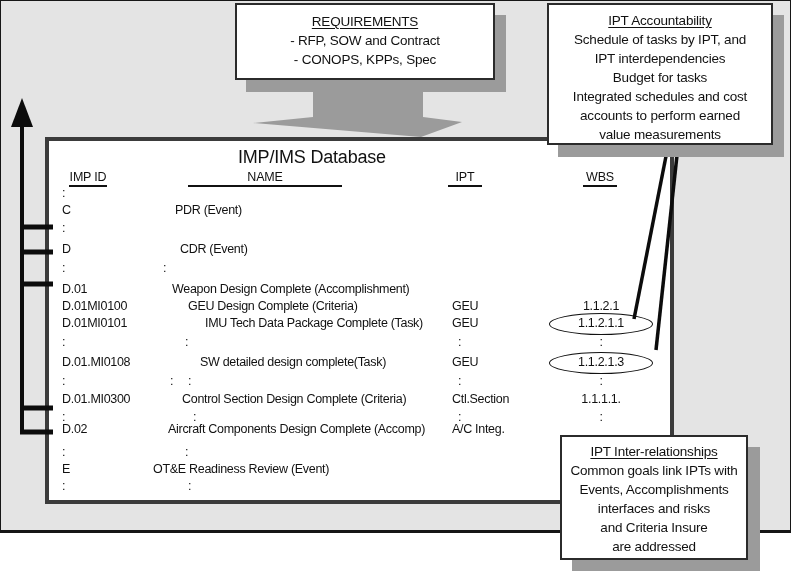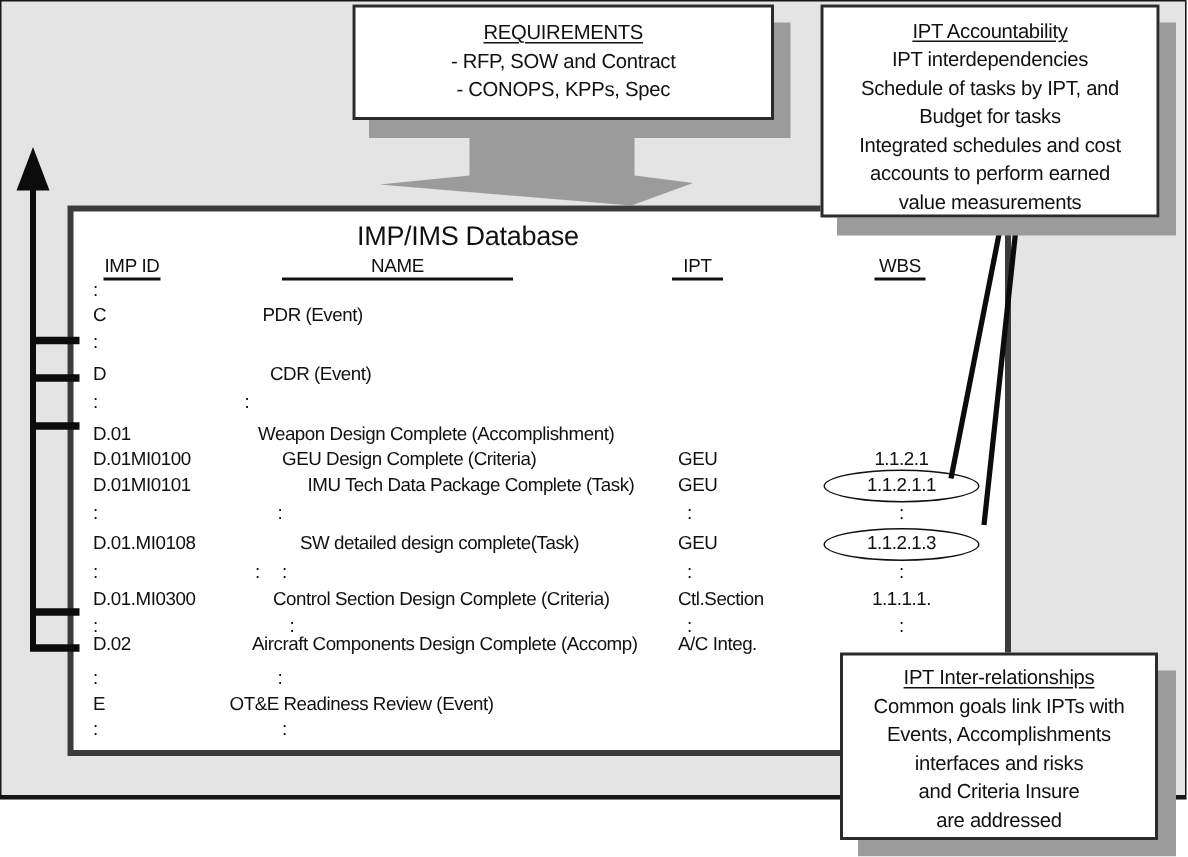--- a/index.html
+++ b/index.html
@@ -50,23 +50,23 @@
   }
 
   
   .callout{
     position:absolute;background:#ffffff;border:2px solid #2b2b2b;
     box-shadow:11px 12px 0 #9b9b9b;text-align:center;z-index:5;
     font-size:13.5px;line-height:19px;letter-spacing:-0.2px;box-sizing:border-box;
   }
   .co-title{text-decoration:underline;text-underline-offset:2px;}
   .co-schedule{left:10px;top:8px;width:179px;height:81px;padding-top:5px;}
-  .co-requirements{left:235px;top:3px;width:281px;height:77px;padding-top:7px;}
+  .co-requirements{left:235px;top:3px;width:260px;height:77px;padding-top:7px;}
   .co-accountability{left:547px;top:3px;width:226px;height:142px;padding-top:6px;}
-  .co-inter{left:560px;top:435px;width:212px;height:125px;padding-top:5px;box-shadow:12px 12px 0 #9b9b9b;}
+  .co-inter{left:560px;top:435px;width:188px;height:125px;padding-top:5px;box-shadow:12px 12px 0 #9b9b9b;}
 </style>
 </head>
 <body>
 
 <div class="page">
 
   <div class="panel"></div>
 
   <svg class="under-layer" width="792" height="571" viewBox="0 0 792 571">
     <polygon points="313,88 423,88 423,117 462,122 421,137 253,123 313,117" fill="#9b9b9b"></polygon>
@@ -186,22 +186,22 @@
     <div class="co-title">REQUIREMENTS</div>
     <div class="co-lines">
         <div class="co-line">- RFP, SOW and Contract</div>
         <div class="co-line">- CONOPS, KPPs, Spec</div>
       </div>
   </div>
 
   <div class="callout co-accountability">
     <div class="co-title">IPT Accountability</div>
     <div class="co-lines">
+        <div class="co-line">Schedule of tasks by IPT, and</div>
         <div class="co-line">IPT interdependencies</div>
-        <div class="co-line">Schedule of tasks by IPT, and</div>
         <div class="co-line">Budget for tasks</div>
         <div class="co-line">Integrated schedules and cost</div>
         <div class="co-line">accounts to perform earned</div>
         <div class="co-line">value measurements</div>
       </div>
   </div>
 
   <div class="callout co-inter">
     <div class="co-title">IPT Inter-relationships</div>
     <div class="co-lines">

